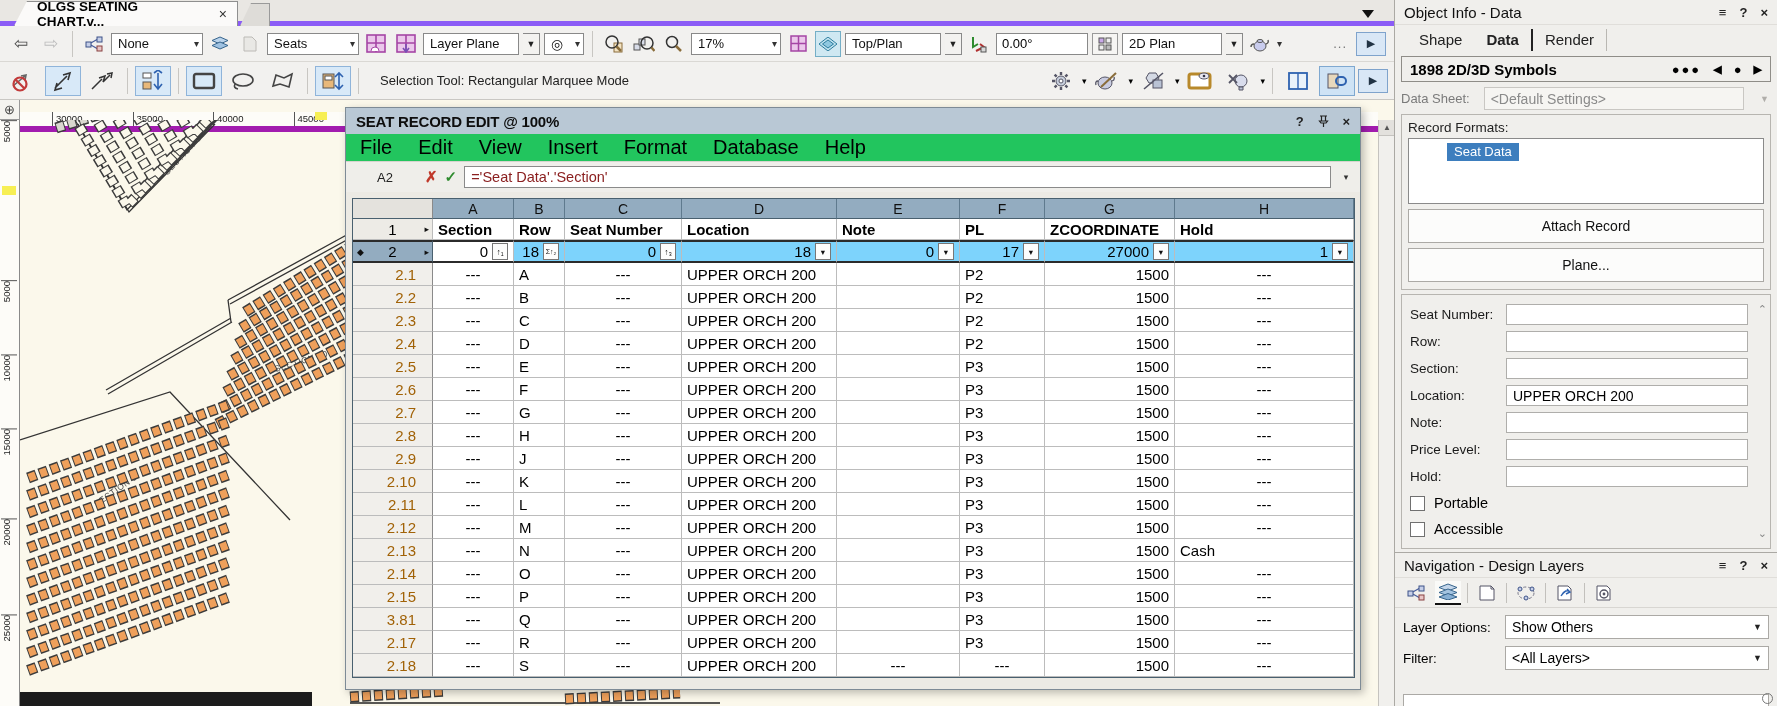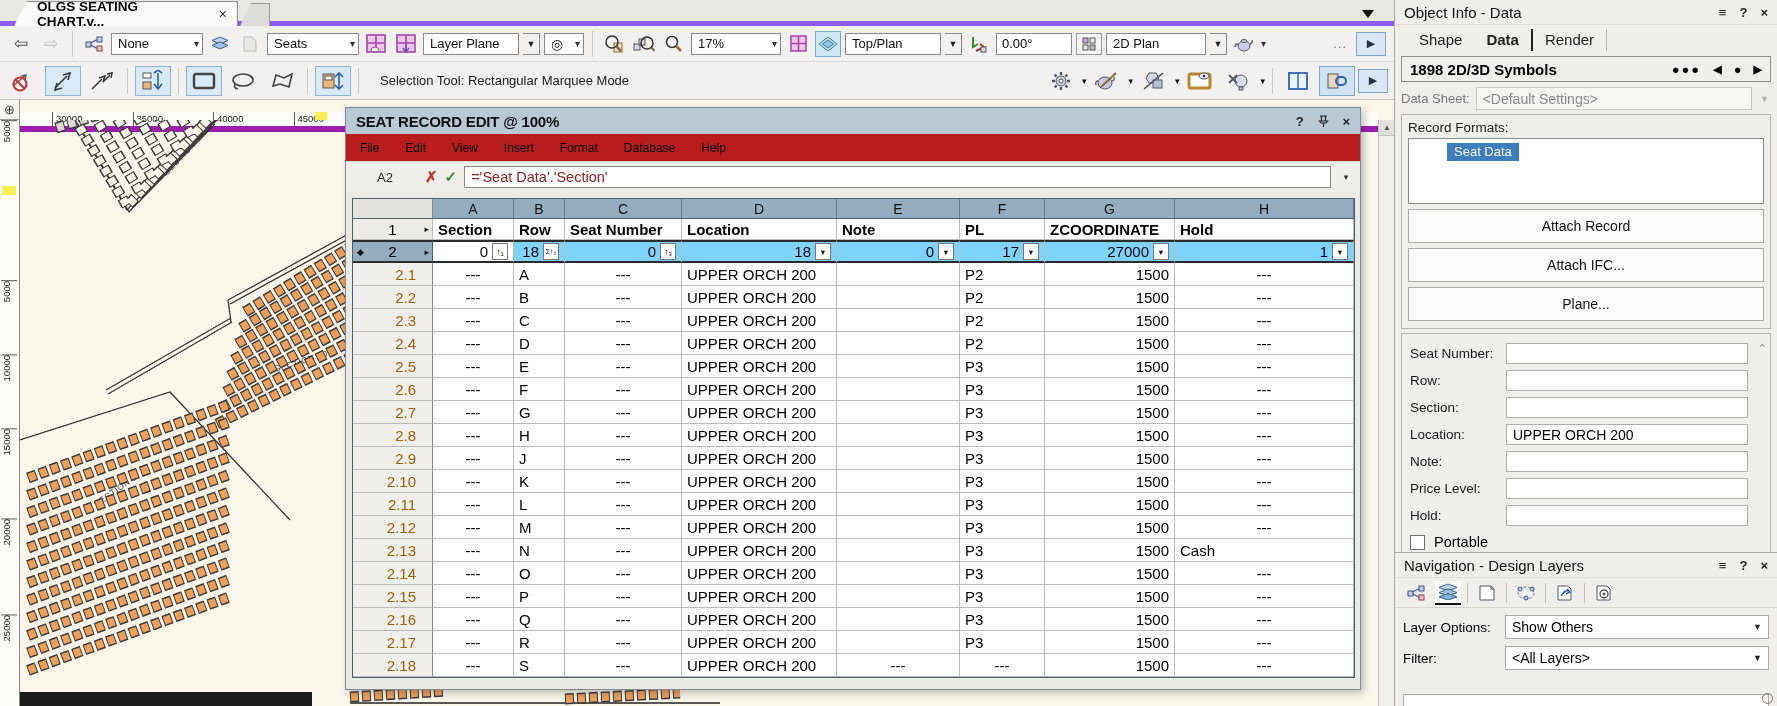--- a/index.html
+++ b/index.html
@@ -15,21 +15,21 @@
   .tab-menu-arrow { position:absolute; left:1362px; top:10px; width:0; height:0; border-left:6px solid transparent; border-right:6px solid transparent; border-top:8px solid #111; }
 
   
   .toolbar1 { position:absolute; left:0; top:26px; width:1394px; height:36px; background:#F2F1EF; border-bottom:1px solid #DAD8D4; display:flex; align-items:center; padding:0 8px; gap:4px; }
   .toolbar2 { position:absolute; left:0; top:62px; width:1394px; height:38px; background:#F2F1EF; border-bottom:1px solid #C9C7C3; display:flex; align-items:center; padding:0 6px; gap:3px; }
   .tbtn { height:26px; min-width:26px; display:flex; align-items:center; justify-content:center; color:#555; }
   .combo { height:22px; background:#fff; border:1px solid #898989; display:flex; align-items:center; font-size:13px; padding:0 3px 0 6px; color:#111; white-space:nowrap; }
   .combo .arr { margin-left:auto; padding-left:6px; font-size:10px; color:#333; }
   .combo-btn { height:22px; width:17px; background:#F3F2F0; border:1px solid #898989; border-left:none; display:flex; align-items:center; justify-content:center; font-size:9px; color:#222; }
   .tsep { width:1px; height:26px; background:#C8C6C2; margin:0 4px; }
-  .angle-input { width:76px; height:22px; background:#fff; border:1px solid #898989; font-size:13px; padding:0 5px; display:flex; align-items:center;text-align:center; }
+  .angle-input { width:92px; height:22px; background:#fff; border:1px solid #898989; font-size:13px; padding:0 5px; display:flex; align-items:center;text-align:center; }
   .tool { width:36px; height:30px; border:1px solid transparent; display:flex; align-items:center; justify-content:center; }
   .tool.sel { background:#D8E9F8; border-color:#8FB4DA; }
   .status-text { font-size:13px; color:#222; margin-left:14px; white-space:nowrap; }
   .tb-right { margin-left:auto; display:flex; align-items:center; gap:3px; }
   .go-btn { width:30px; height:24px; background:#D9E7F6; border:1px solid #7FA3CC; display:flex; align-items:center; justify-content:center; color:#234; font-size:11px; }
   .dots { color:#777; font-size:13px; letter-spacing:1px; margin:0 6px; }
 
   
   .drawing { position:absolute; left:0; top:100px; width:1394px; height:606px; background:#FBF8EB; }
   .corner-origin { position:absolute; left:0; top:0; width:20px; height:20px; background:#F5F4F0; border-right:1px solid #999; border-bottom:1px solid #999; display:flex; align-items:center; justify-content:center; color:#444; font-size:13px; }
@@ -46,21 +46,21 @@
   .seat-over { fill:none; stroke-width:8; stroke-dasharray:7 5; stroke-dashoffset:-1; }
   .wall { fill:none; stroke:#333; stroke-width:1.3; }
   .section-label { font-size:8.5px; fill:#4a4a4a; letter-spacing:.6px; }
   .vscroll { position:absolute; right:0; top:20px; width:16px; height:586px; background:#F1F0ED; border-left:1px solid #C5C3BF; }
   .vscroll .sb-arrow { width:16px; height:16px; background:#E3E1DD; border-bottom:1px solid #C5C3BF; color:#555; font-size:8px; display:flex; align-items:center; justify-content:center; }
 
   
   .seat-window { position:absolute; left:345px; top:107px; width:1016px; height:583px; background:#ECEAE4; border:1px solid #7E8B96; box-shadow:3px 3px 8px rgba(0,0,0,.25); }
   .sw-title { height:26px; background:#B9C8D5; display:flex; align-items:center; padding:0 10px; font-weight:bold; font-size:15px; color:#0d0d0d; letter-spacing:-.2px; }
   .sw-title .wicons { margin-left:auto; display:flex; gap:14px; align-items:center; color:#222; font-size:13px; font-weight:bold; }
-  .sw-menu { height:28px; background:#b91c1c; border-bottom:1px solid #D6D4CE; display:flex; align-items:center; gap:26px; padding:0 14px; font-size:12px; }
+  .sw-menu { height:28px; background:#22c55e; border-bottom:1px solid #D6D4CE; display:flex; align-items:center; gap:26px; padding:0 14px; font-size:20px; }
   .sw-formula { height:30px; display:flex; align-items:center; padding:0 6px; gap:7px; background:#EFEEEA; }
   .cellref { width:66px; height:20px; font-size:13px; display:flex; align-items:center; justify-content:center; color:#222; }
   .fx-cancel { color:#C0392B; font-weight:bold; font-size:15px; }
   .fx-accept { color:#2E8B2E; font-weight:bold; font-size:15px; }
   .fx-input { flex:1; height:22px; background:#fff; border:1px solid #8a8a8a; font-size:14.5px; color:#8B2020; display:flex; align-items:center; padding:0 6px; }
   .fx-drop { width:16px; height:22px; display:flex; align-items:center; justify-content:center; font-size:9px; color:#333; }
   .sw-grid { position:absolute; left:6px; top:90px; display:grid; grid-template-columns:80px 81px 51px 117px 155px 123px 85px 130px 179px; grid-template-rows:20px 21px 23px; grid-auto-rows:23px; background:#fff; border:1px solid #49606F; }
   .cell { border-right:1px solid #BCBCBC; border-bottom:1px solid #BCBCBC; display:flex; align-items:center; padding:0 5px; font-size:15px; white-space:nowrap; overflow:hidden; background:#fff; }
   .colh { background:#93ACC0; border-right:1px solid #5F7A8E; border-bottom:1px solid #49606F; justify-content:center; font-size:14px; color:#101010; }
   .corner { background:#E4E2DD; border-right:1px solid #8a8a8a; border-bottom:1px solid #49606F; }
@@ -79,21 +79,21 @@
   .panel { position:absolute; left:1394px; top:0; width:383px; height:706px; background:#F0EFEC; border-left:1px solid #ABA9A4; }
   .p-title { height:25px; display:flex; align-items:center; padding:0 9px; font-size:15px; color:#111; border-bottom:1px solid #E0DEDA; }
   .p-title .picons { margin-left:auto; display:flex; gap:13px; font-size:13px; font-weight:bold; color:#222; }
   .oi-tabs { height:29px; display:flex; align-items:center; padding:0 12px; gap:0; font-size:15px; }
   .oi-tab { padding:0 12px; color:#222; }
   .oi-tab.active { font-weight:bold; }
   .tab-bar-sep { width:2px; height:22px; background:#222; }
   .tab-bar-sep.light { width:1px; background:#b9b7b2; }
   .oi-summary { margin:2px 6px; height:26px; border:1px solid #8f8d88; display:flex; align-items:center; padding:0 8px; font-weight:bold; font-size:15px; background:#F0EFEC; }
   .oi-summary .sum-icons { margin-left:auto; display:flex; gap:12px; font-size:11px; align-items:center; }
-  .ds-row { display:flex; align-items:center; margin:5px 6px 4px 6px; gap:6px; }
+  .ds-row { display:flex; align-items:center; margin:5px 6px 4px 6px; gap:14px; }
   .ds-label { font-size:13px; color:#7a7a7a; white-space:nowrap; }
   .ds-combo { flex:1; height:23px; background:#F6F5F2; border:1px solid #C9C7C3; color:#8a8a8a; font-size:14px; display:flex; align-items:center; padding:0 6px; }
   .ds-arrow { color:#b0aeaa; font-size:9px; margin:0 2px; }
   .groupbox { margin:2px 6px; border:1px solid #B7B5B0; padding:5px 6px 7px 6px; }
   .gb-label { font-size:13.5px; color:#222; margin-bottom:3px; }
   .listbox { background:#fff; border:1px solid #8a8a8a; height:66px; padding:3px 0 0 38px; }
   .rec-chip { display:inline-block; background:#3D7EBE; color:#fff; font-size:13px; padding:1px 7px 2px 7px; }
   .pbtn { height:34px; margin-top:5px; background:#FCFCFB; border:1px solid #ABA9A5; display:flex; align-items:center; justify-content:center; font-size:14px; color:#111; }
   .fields-box { margin:4px 6px; border:1px solid #B7B5B0; padding:6px 2px 6px 8px; position:relative; }
   .frow { display:flex; align-items:center; height:27px; }
@@ -727,21 +727,21 @@
           <div class="cell rnum">2.15</div>
           <div class="cell c">---</div>
           <div class="cell l">P</div>
           <div class="cell c">---</div>
           <div class="cell l">UPPER ORCH 200</div>
           <div class="cell l"></div>
           <div class="cell l">P3</div>
           <div class="cell r">1500</div>
           <div class="cell c">---</div>
         
-          <div class="cell rnum">2.16</div>
+          <div class="cell rnum">3.81</div>
           <div class="cell c">---</div>
           <div class="cell l">Q</div>
           <div class="cell c">---</div>
           <div class="cell l">UPPER ORCH 200</div>
           <div class="cell l"></div>
           <div class="cell l">P3</div>
           <div class="cell r">1500</div>
           <div class="cell c">---</div>
         
           <div class="cell rnum">2.17</div>
@@ -799,21 +799,20 @@
           <span>&lt;Default Settings&gt;</span>
         </span>
       <span class="ds-arrow">▼</span>
     </div>
     <div class="groupbox">
       <div class="gb-label">Record Formats:</div>
       <div class="listbox">
         <span class="rec-chip">Seat Data</span>
       </div>
       <div class="pbtn">Attach Record</div>
-      <div class="pbtn">Attach IFC...</div>
       <div class="pbtn">Plane...</div>
     </div>
     <div class="fields-box">
       <div style="display:block">
 
           <div class="frow">
             <span class="flabel">Seat Number:</span>
             <span class="finput"></span>
           </div>
 

